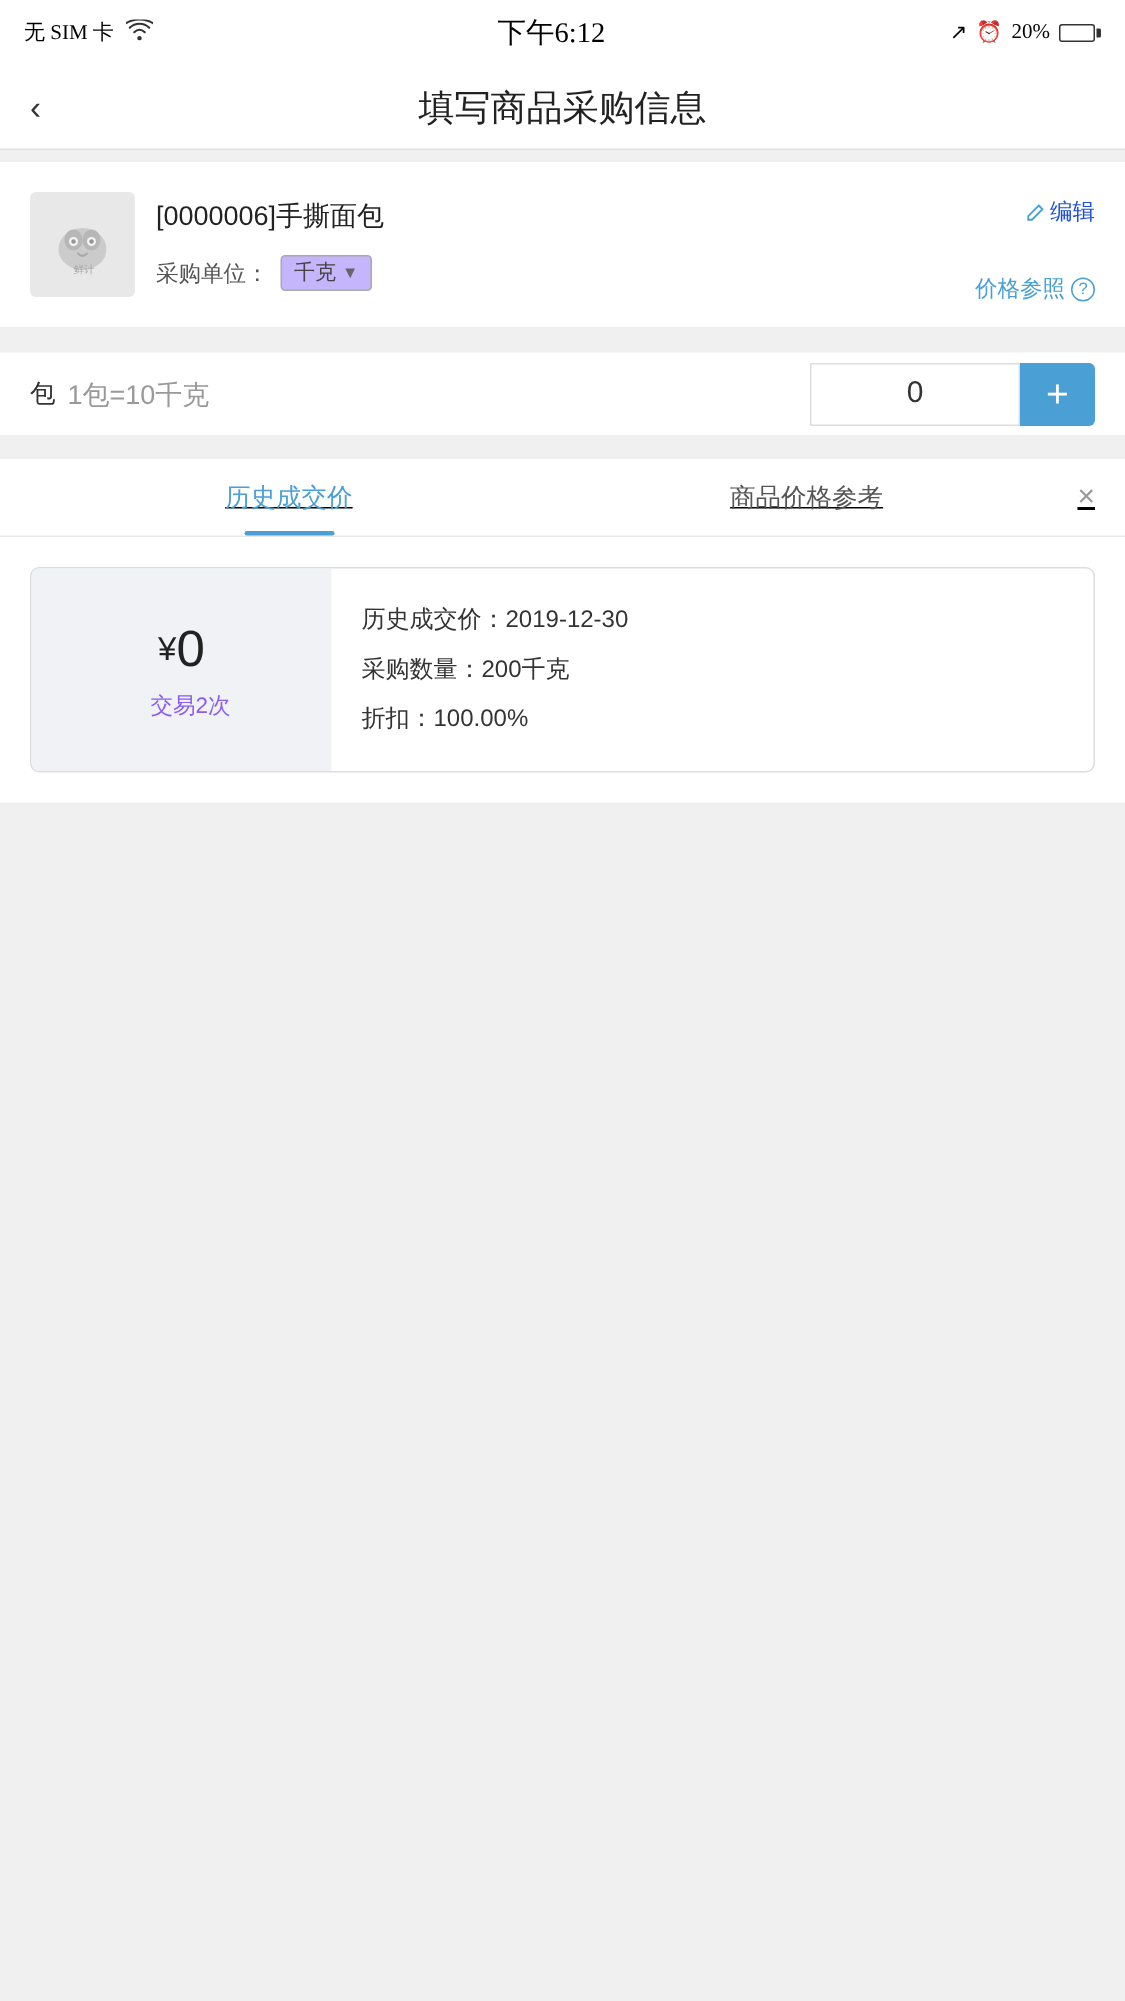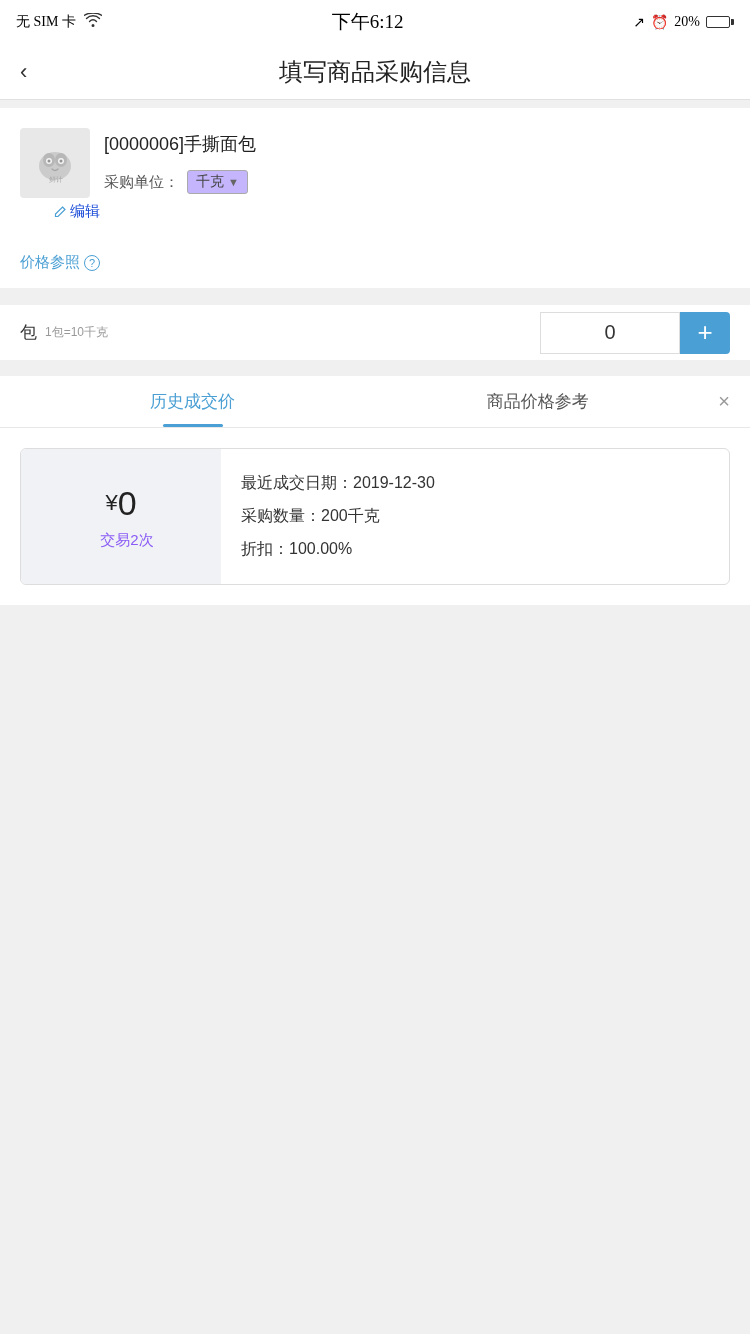--- a/index.html
+++ b/index.html
@@ -98,21 +98,20 @@
     
     .product-card {
       background: #fff;
       margin-top: 8px;
       padding: 20px 20px 16px 20px;
     }
     .product-header {
       display: flex;
       align-items: flex-start;
       justify-content: space-between;
-      flex-direction: column;
     }
     .product-left {
       display: flex;
       align-items: flex-start;
       gap: 14px;
     }
     .product-thumbnail {
       width: 70px;
       height: 70px;
       background: #e8e8e8;
@@ -206,21 +205,21 @@
       display: flex;
       align-items: center;
       gap: 8px;
     }
     .quantity-unit {
       font-size: 17px;
       color: #333;
       font-weight: 500;
     }
     .quantity-unit-hint {
-      font-size: 12px;
+      font-size: 18px;
       color: #999;
     }
     .quantity-controls {
       display: flex;
       align-items: center;
       gap: 0;
     }
     .quantity-input-box {
       width: 140px;
       height: 42px;
@@ -250,20 +249,21 @@
     .tab-section {
       background: #fff;
       margin-top: 8px;
     }
     .tab-header {
       display: flex;
       align-items: center;
       border-bottom: 1px solid #e8e8e8;
       padding: 0 20px;
       height: 52px;
+      text-decoration: underline;
     }
     .tab-item {
       flex: 1;
       display: flex;
       flex-direction: column;
       align-items: center;
       justify-content: center;
       height: 100%;
       cursor: pointer;
       position: relative;
@@ -452,21 +452,21 @@
   <div class="tab-content">
     <div class="transaction-card">
       <div class="transaction-left">
         <div class="transaction-price">
           <span class="transaction-price-symbol">¥</span><span>0</span>
         </div>
         <div class="transaction-count">交易2次</div>
       </div>
       <div class="transaction-right">
         <div class="transaction-detail-row">
-          <span>最近成交日期：</span><span>2019-12-30</span>
+          <span>历史成交价：</span><span>2019-12-30</span>
         </div>
         <div class="transaction-detail-row">
           <span>采购数量：</span><span>200千克</span>
         </div>
         <div class="transaction-detail-row">
           <span>折扣：</span><span>100.00%</span>
         </div>
       </div>
     </div>
   </div>

